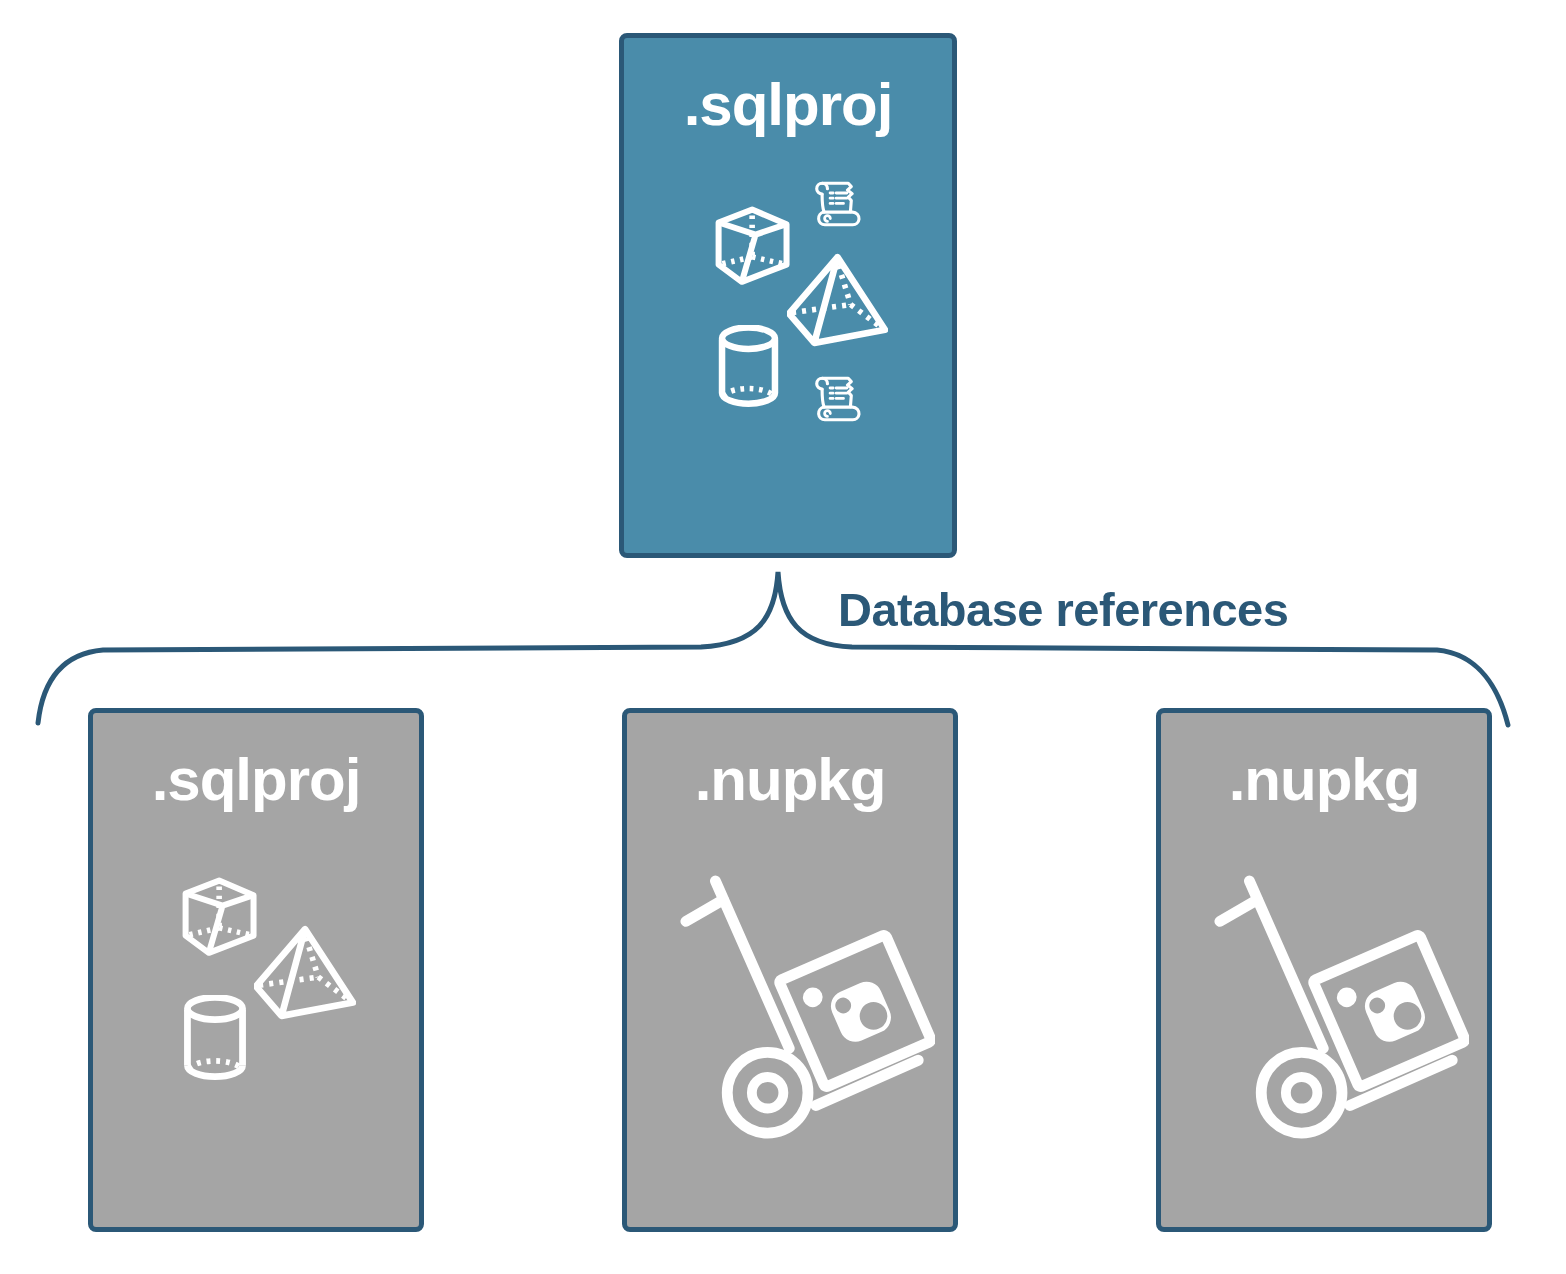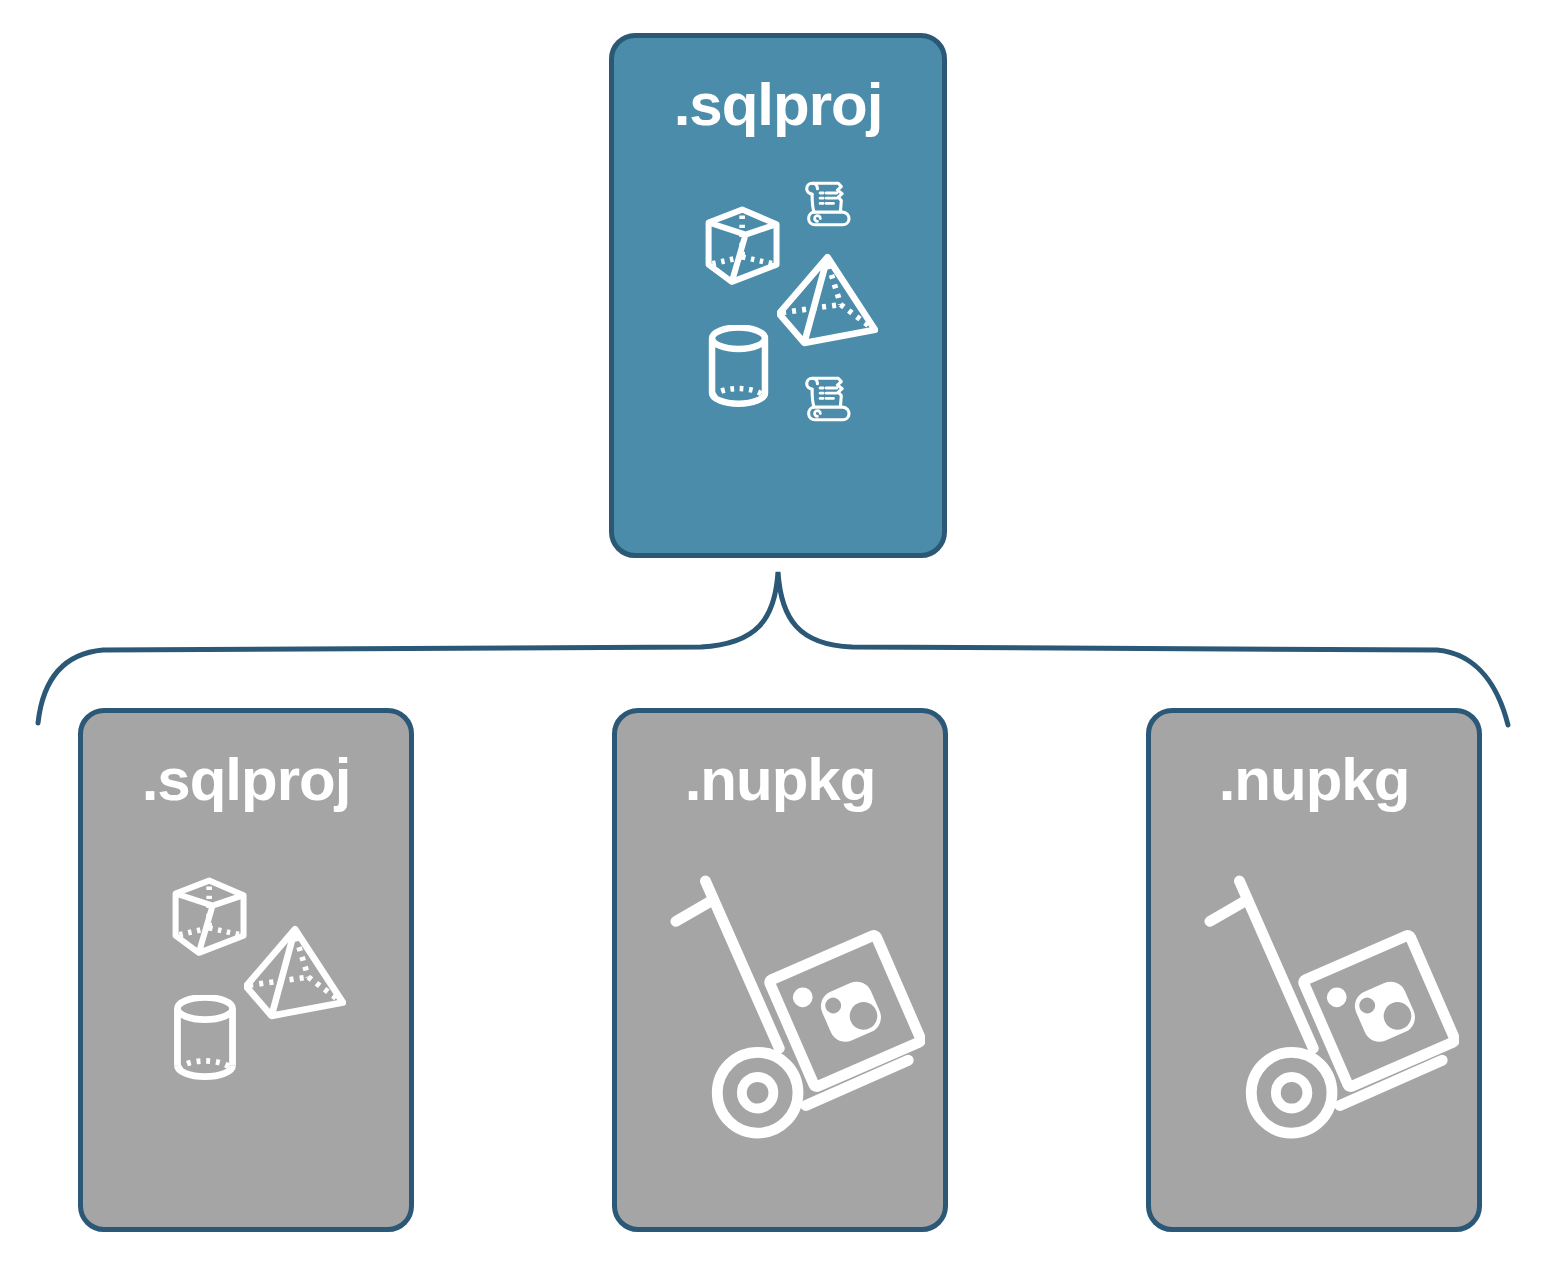--- a/index.html
+++ b/index.html
@@ -3,21 +3,22 @@
 <meta charset="utf-8">
 <style>
   html,body{margin:0;padding:0;background:#ffffff;}
   #canvas{
     position:relative;width:1566px;height:1274px;background:#ffffff;overflow:hidden;
     font-family:"Liberation Sans", sans-serif;
   }
   .box{
     position:absolute;box-sizing:border-box;
     border:5px solid var(--line,#2b5877);
-    border-radius:26px;
+    border-radius:8px;
+    margin-left:10px;
   }
   .box-blue{background:var(--accent-fill,#4a8caa);}
   .box-gray{background:var(--gray-fill,#a5a5a5);}
   .box-title{
     margin-top:34px;text-align:center;
     font-size:60px;font-weight:700;letter-spacing:-1px;line-height:1.1;
     color:var(--box-text,#ffffff);
   }
   .box-icons{position:absolute;left:0;top:0;}
   .icon-stroke{stroke:#ffffff;fill:none;}
@@ -89,20 +90,21 @@
       <use href="#sym-cylinder" x="92" y="287" width="65" height="84"></use>
       <use href="#sym-scroll" x="187" y="337" width="52" height="52"></use>
     </svg>
   </div>
 
   <svg id="brace-layer" width="1566" height="1274" viewBox="0 0 1566 1274">
     <path d="M38 723 C42 687 58 654 103 650 L701 647 C757 644 775 619 778 572
              C781 619 799 645 852 647 L1437 650 C1479 654 1499 689 1508 725" fill="none" stroke="#2b5877" stroke-width="5" stroke-linecap="round"></path>
   </svg>
 
+  <div class="connector-label">Database references</div>
 
   <div class="box box-gray" style="left:78px;top:708px;width:336px;height:524px;">
     <div class="box-title">.sqlproj</div>
     <svg class="box-icons" width="336" height="519" viewBox="0 0 336 519">
       <use href="#sym-cube" x="84" y="164" width="86" height="82"></use>
       <use href="#sym-pyramid" x="161" y="210" width="102" height="97"></use>
       <use href="#sym-cylinder" x="88" y="282" width="68" height="87"></use>
     </svg>
   </div>
 

